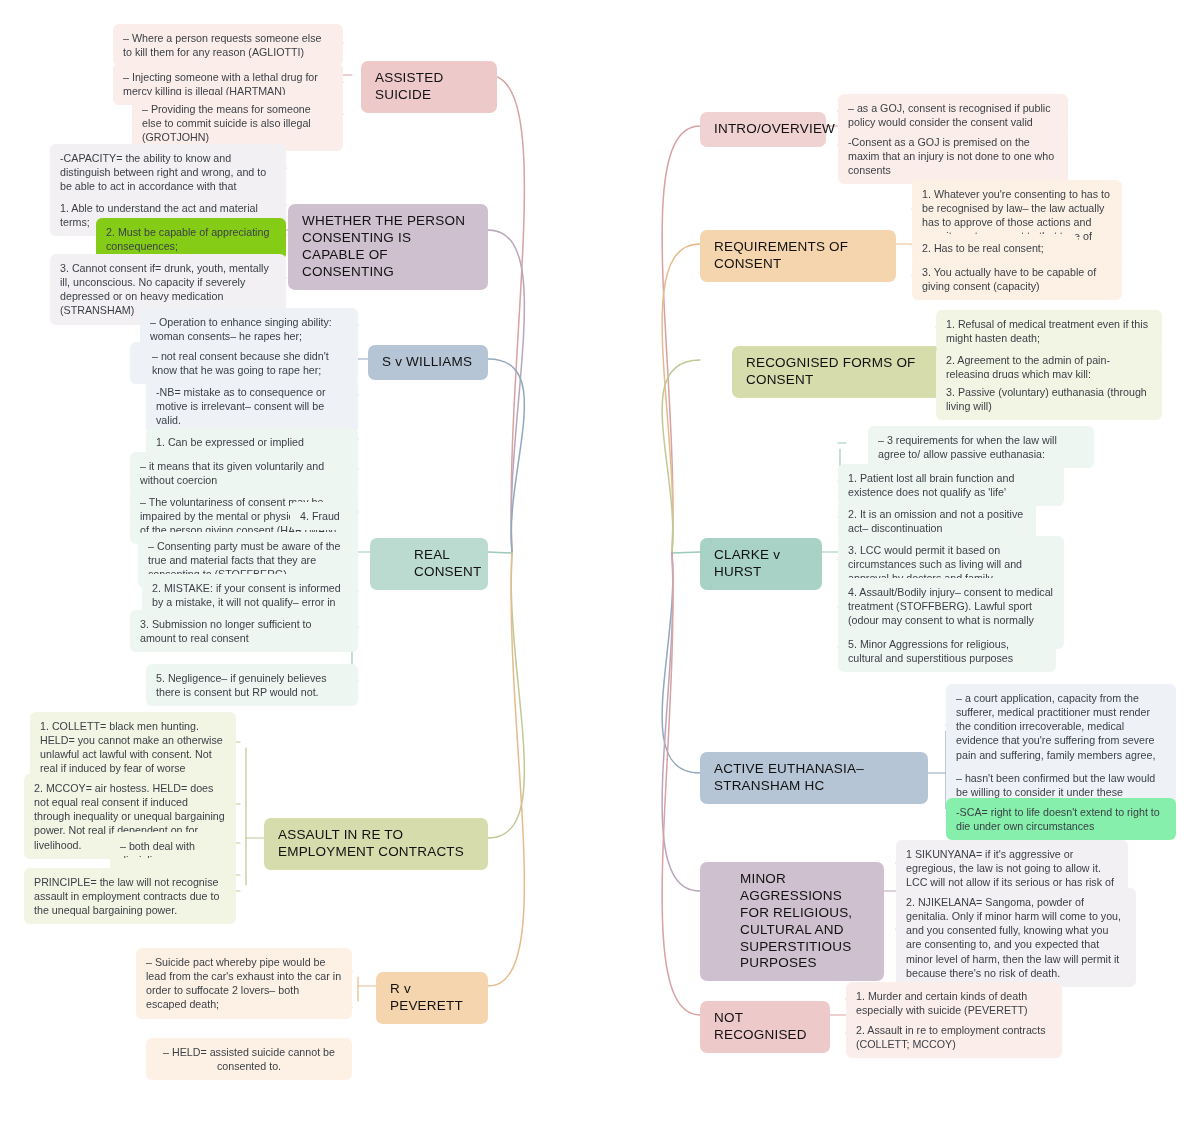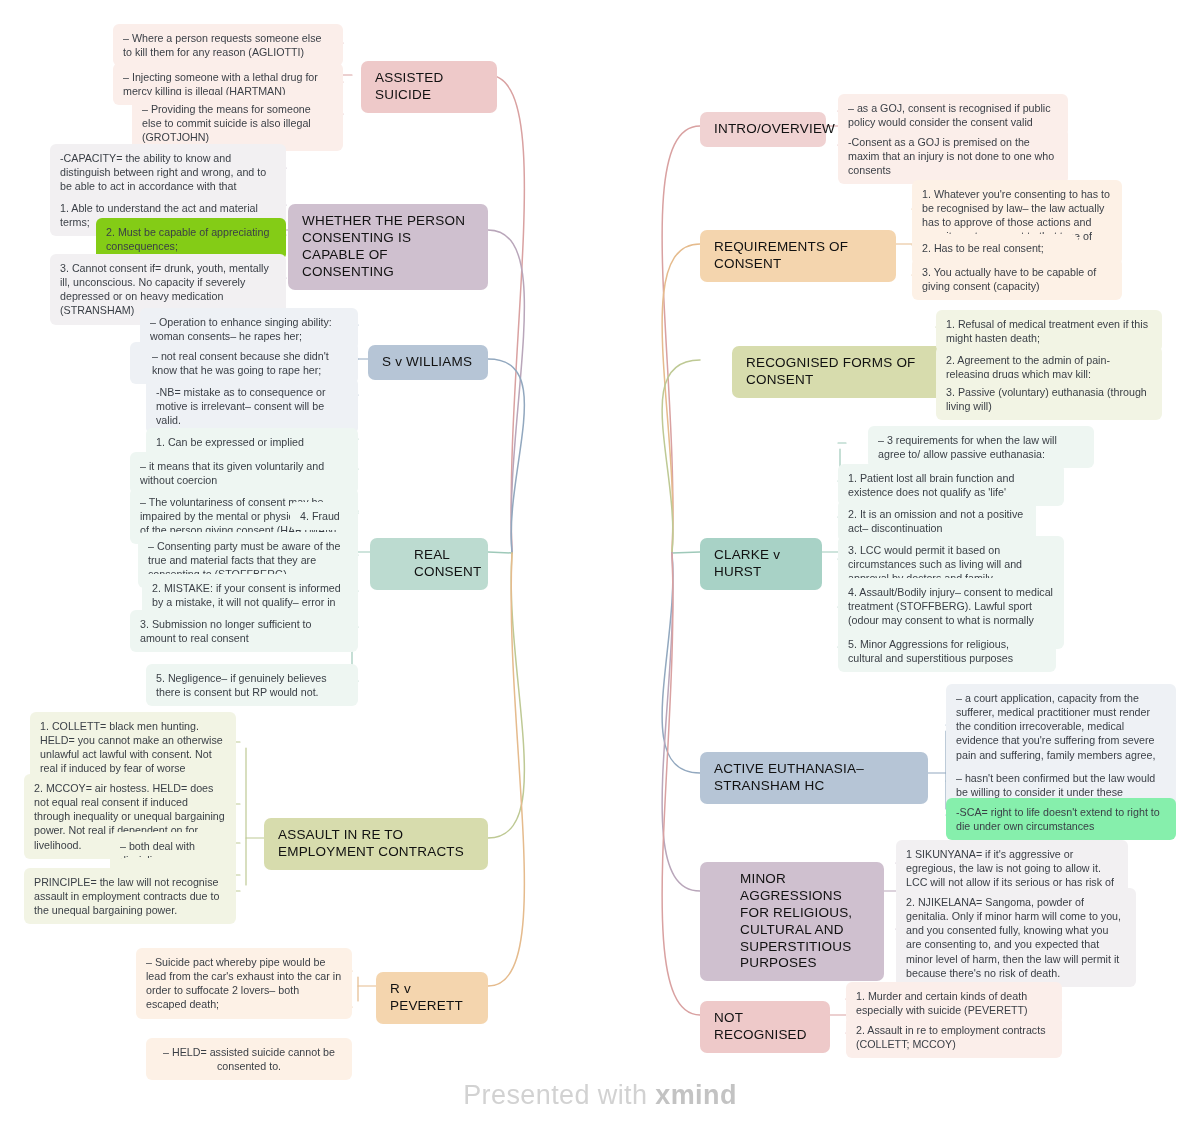--- a/index.html
+++ b/index.html
@@ -207,16 +207,13 @@
       <div class="node leaf" style="left: 896px; top: 840px; width: 232px; min-height: 46px; background: rgb(242, 240, 242);"><span>1 SIKUNYANA= if it's aggressive or egregious, the law is not going to allow it. LCC will not allow if its serious or has risk of death</span></div>
       <div class="node leaf" style="left: 896px; top: 888px; width: 240px; min-height: 82px; background: rgb(242, 240, 242);"><span>2. NJIKELANA= Sangoma, powder of genitalia. Only if minor harm will come to you, and you consented fully, knowing what you are consenting to, and you expected that minor level of harm, then the law will permit it because there's no risk of death.</span></div>
       <div class="node main" style="left: 700px; top: 1001px; width: 130px; min-height: 28px; background: rgb(238, 201, 201);">
         <span>NOT RECOGNISED</span>
       </div>
       <div class="node leaf" style="left: 846px; top: 982px; width: 216px; min-height: 34px; background: rgb(251, 238, 234);"><span>1. Murder and certain kinds of death especially with suicide (PEVERETT)</span></div>
       <div class="node leaf" style="left: 846px; top: 1016px; width: 216px; min-height: 34px; background: rgb(251, 238, 234);"><span>2. Assault in re to employment contracts (COLLETT; MCCOY)</span></div>
     </div>
 
 
-  <div class="footer">
-    <span>Presented with </span><b>xmind</b>
-  </div>
 </div>
 
 </body></html>

